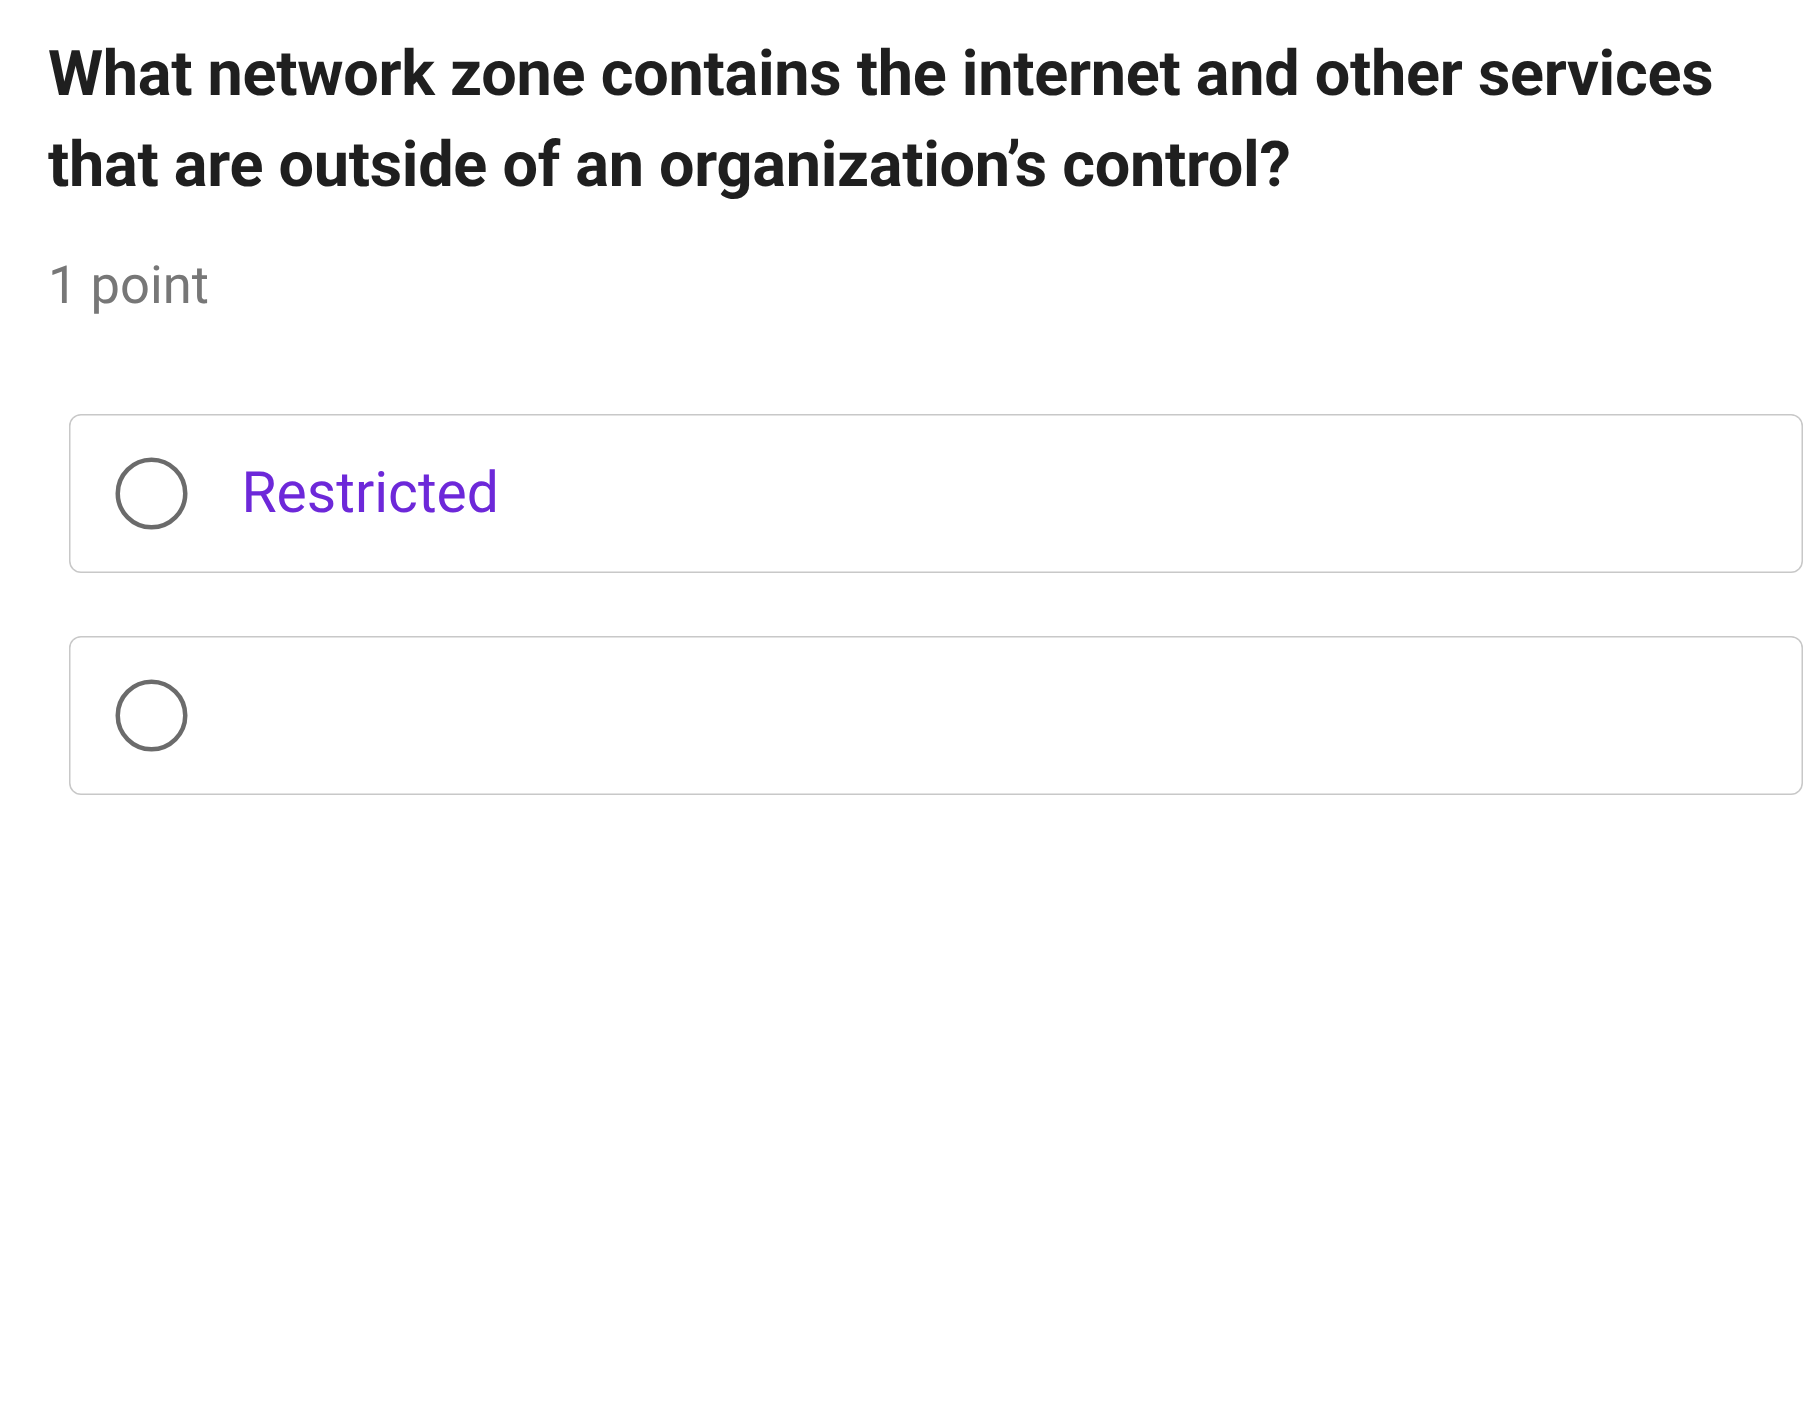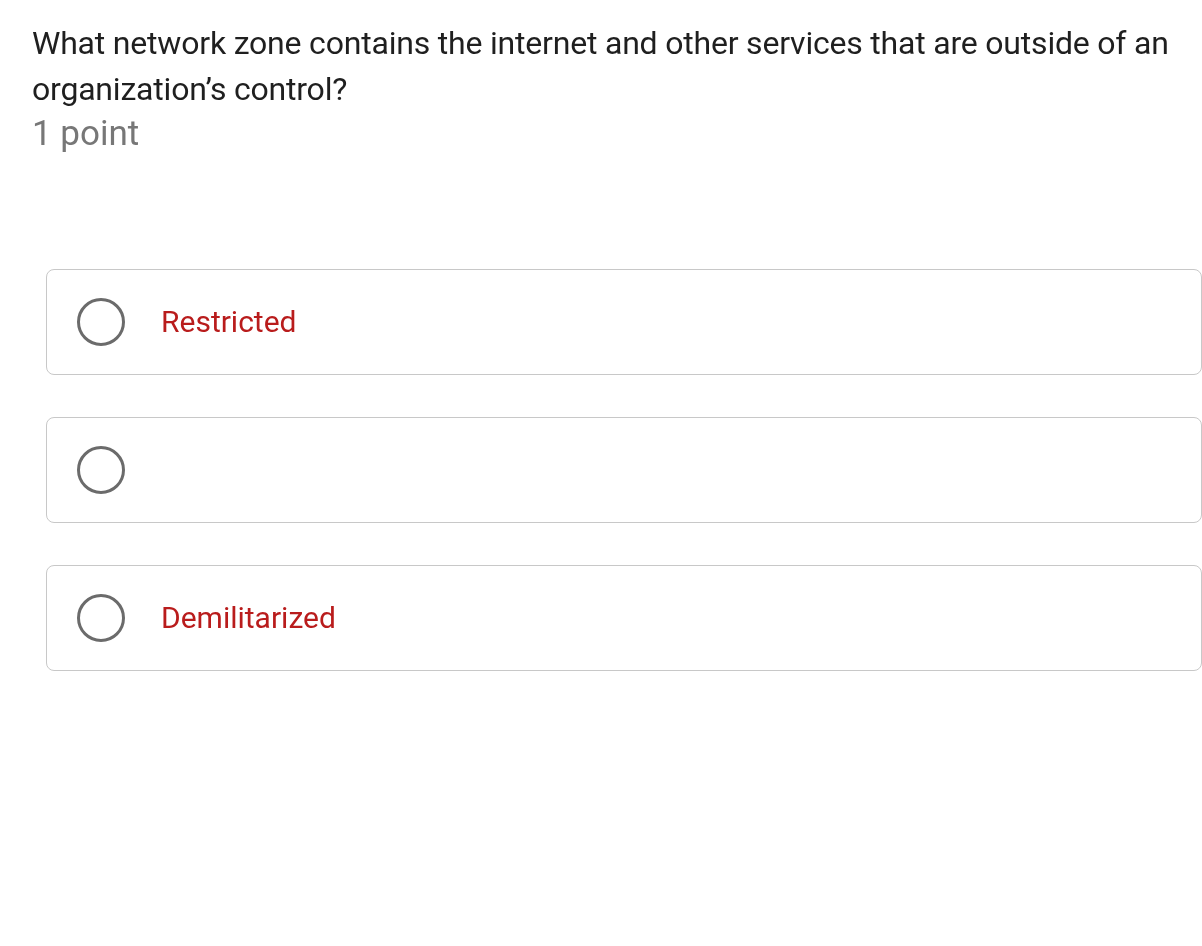--- a/index.html
+++ b/index.html
@@ -8,31 +8,32 @@
       padding: 0;
     }
     body {
       font-family: -apple-system, BlinkMacSystemFont, "Segoe UI", Roboto, "Helvetica Neue", Arial, sans-serif;
       background: #ffffff;
       padding: 20px 0 0 32px;
       width: 1202px;
       color: #1f1f1f;
     }
     .question-text {
-      font-size: 32px;
+      font-size: 42px;
       line-height: 1.45;
-      font-weight: 400;
+      font-weight: 700;
       color: #1f1f1f;
+      margin-bottom: 28px;
       letter-spacing: -0.2px;
     }
     .points {
       font-size: 35px;
       color: #777777;
       font-weight: 400;
-      margin-bottom: 115px;
+      margin-bottom: 65px;
     }
     .options {
       padding-left: 14px;
     }
     .option {
       display: flex;
       align-items: center;
       border: 1px solid #c8c8c8;
       border-radius: 8px;
       padding: 28px 30px;
@@ -43,36 +44,32 @@
     .radio-circle {
       width: 48px;
       height: 48px;
       min-width: 48px;
       border: 3px solid #6b6b6b;
       border-radius: 50%;
       margin-right: 36px;
       background: #ffffff;
     }
     .option-label {
-      font-size: 30px;
-      color: #b91c1c;
+      font-size: 38px;
+      color: #6d28d9;
       font-weight: 400;
     }
   </style>
 </head>
 <body>
 
 <div class="question-text">What network zone contains the internet and other services that are outside of an organization’s control?</div>
 <div class="points">1 point</div>
 
 <div class="options">
   <label class="option">
     <span class="radio-circle"></span>
     <span class="option-label">Restricted</span>
   </label>
   <label class="option">
     <span class="radio-circle"></span>
   </label>
-  <label class="option">
-    <span class="radio-circle"></span>
-    <span class="option-label">Demilitarized</span>
-  </label>
 </div>
 
 </body></html>

